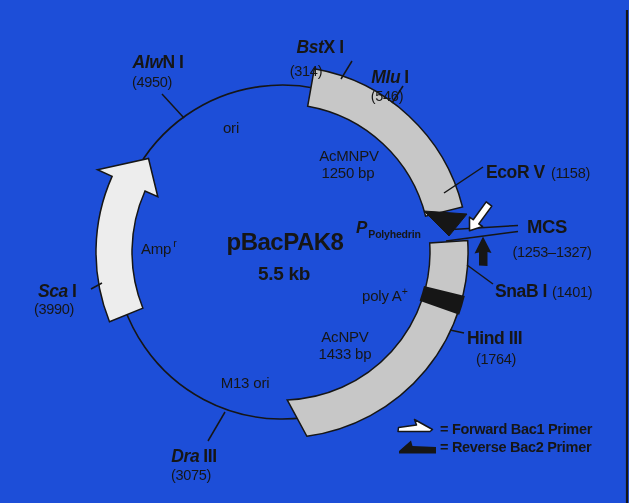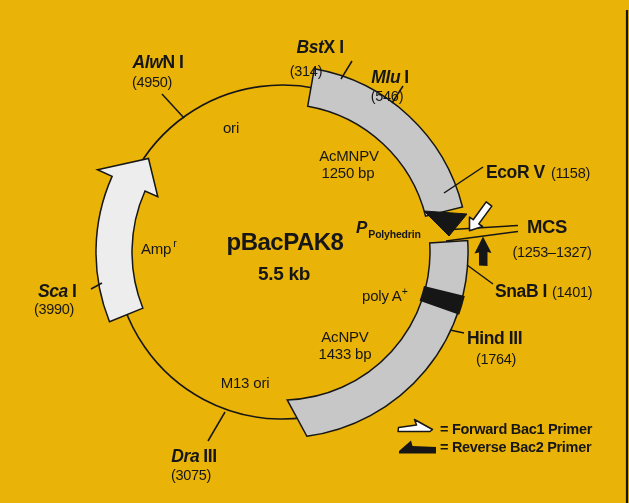--- a/index.html
+++ b/index.html
@@ -1,16 +1,16 @@
 <!DOCTYPE html>
 <html><head>
 <meta charset="utf-8">
 <style>
   html,body{margin:0;padding:0;background:#fff;}
-  .stage{position:relative;width:629px;height:503px;background:#eab308;overflow:hidden;}
+  .stage{position:relative;width:629px;height:503px;background:#1d4ed8;overflow:hidden;}
   svg{display:block;font-family:"Liberation Sans",sans-serif;}
   text{fill:#161616;}
   .site{font-size:17.5px;font-weight:700;letter-spacing:-0.4px;}
   .site .it{font-style:italic;}
   .pos{font-size:14.5px;font-weight:400;letter-spacing:-0.3px;}
   .pos-inline{font-size:14.5px;font-weight:400;letter-spacing:-0.3px;}
   .inner{font-size:15px;font-weight:400;letter-spacing:-0.2px;}
   .title{font-size:24px;font-weight:700;letter-spacing:-0.5px;}
   .subtitle{font-size:19px;font-weight:700;letter-spacing:-0.3px;}
   .mcs{font-size:18.5px;font-weight:700;letter-spacing:-0.3px;}

